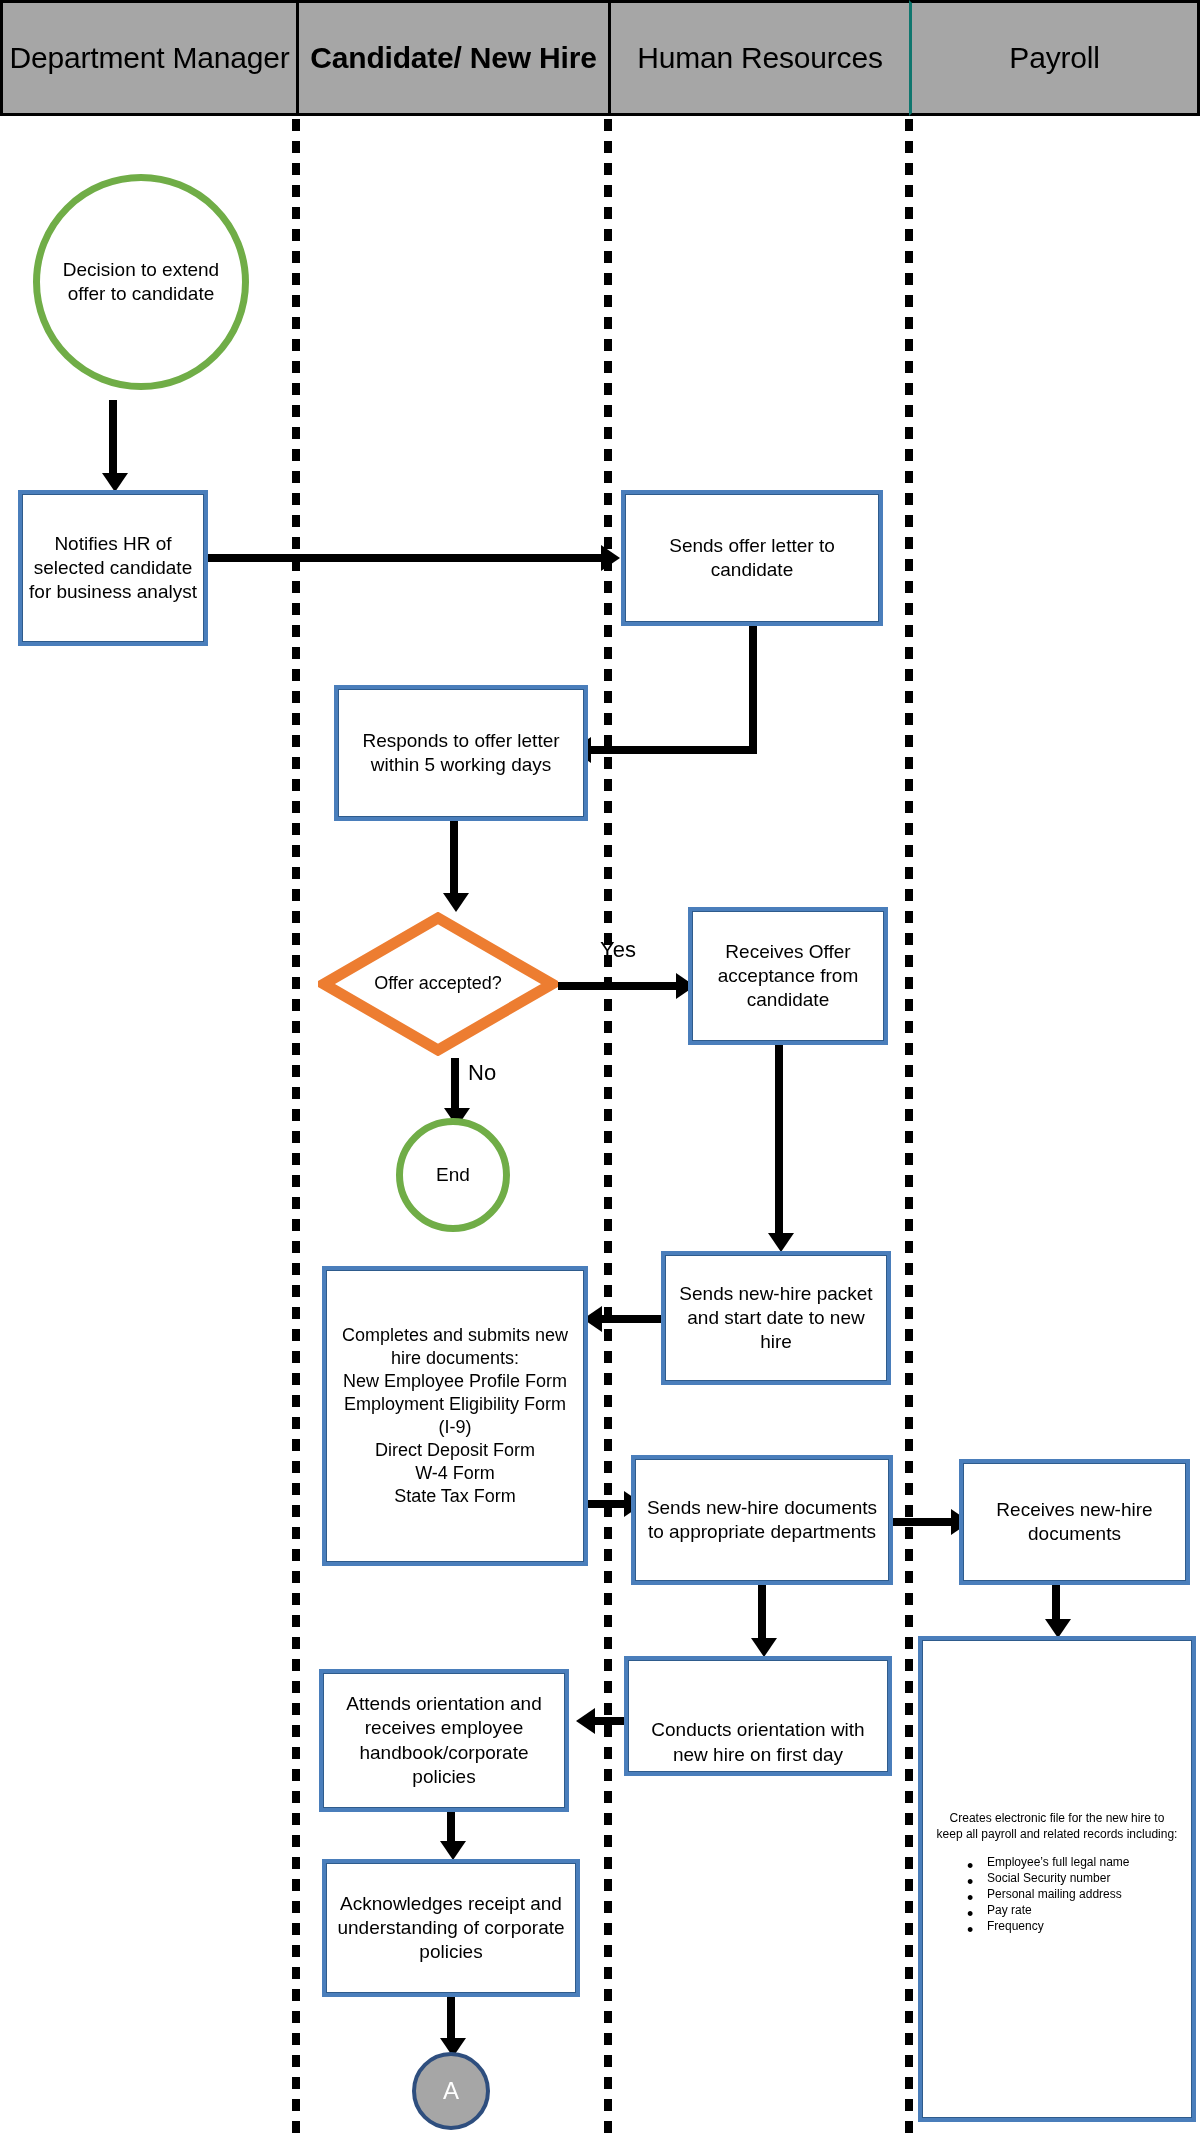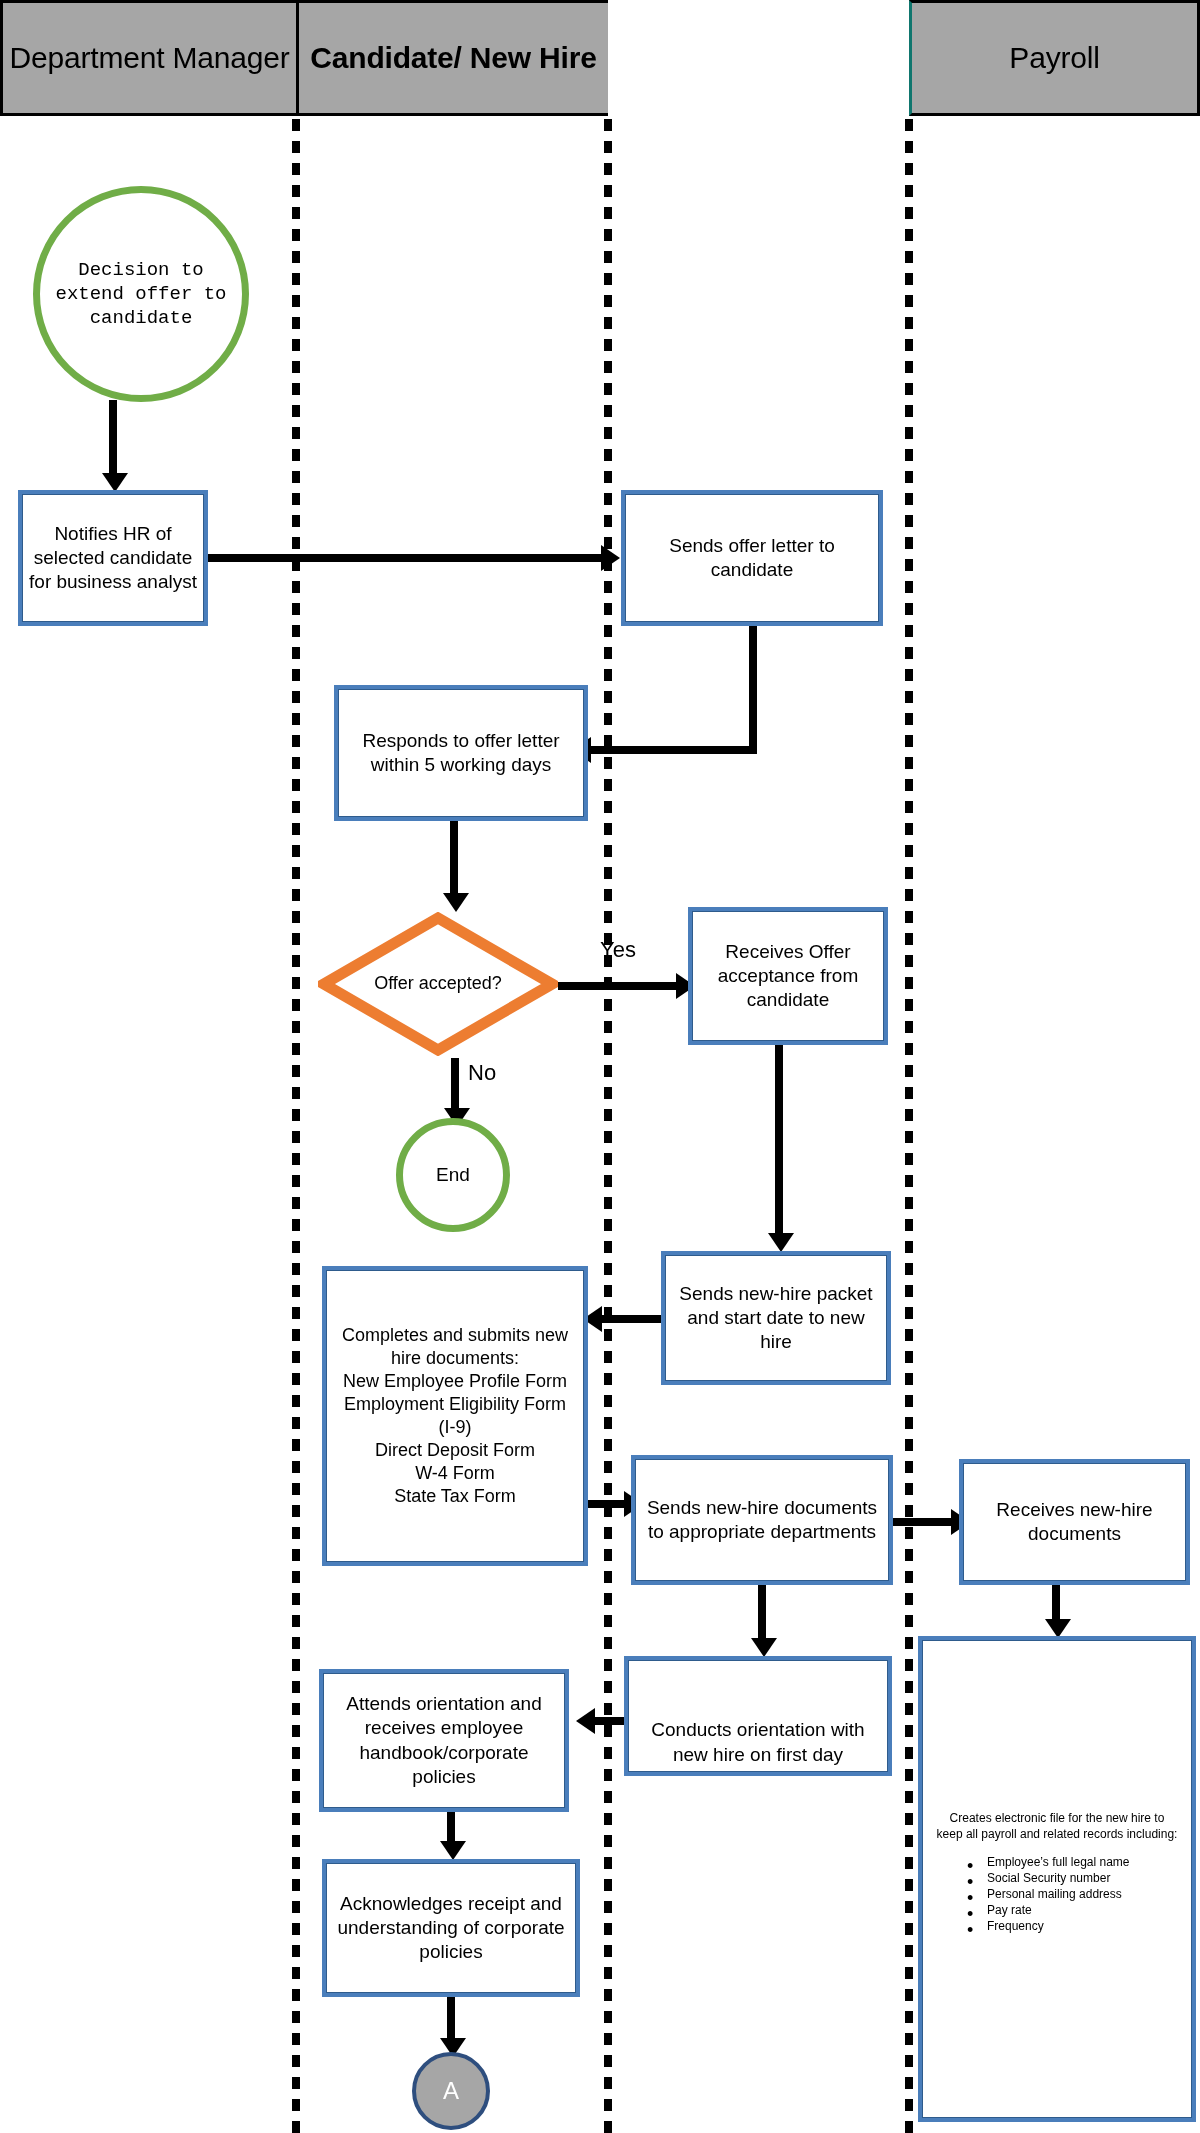--- a/index.html
+++ b/index.html
@@ -113,20 +113,23 @@
 <body>
 
 <div id="canvas">
 
   <div class="lane-header b-left" style="left:0px;width:296px;">
     <span>Department Manager</span>
   </div>
   <div class="lane-header" style="left:296px;width:312px;border-left:3px solid #000;font-weight:bold;">
     <span>Candidate/ New Hire</span>
   </div>
+  <div class="lane-header" style="left:608px;width:301px;border-left:3px solid #000;">
+    <span>Human Resources</span>
+  </div>
   <div class="lane-header b-right" style="left:909px;width:291px;border-left:3px solid #0f766e;">
     <span>Payroll</span>
   </div>
 
   <div class="lane-divider" style="left:292px;"></div>
   <div class="lane-divider" style="left:604px;"></div>
   <div class="lane-divider" style="left:905px;"></div>
 
   <div class="vline" style="left:109px;top:400px;height:75px;"></div>
   <div class="arrow-d" style="left:102px;top:473px;"></div>
@@ -167,25 +170,25 @@
 
   <div class="hline" style="left:593px;top:1717px;width:40px;"></div>
   <div class="arrow-l" style="left:576px;top:1708px;"></div>
 
   <div class="vline" style="left:447px;top:1775px;height:68px;"></div>
   <div class="arrow-d" style="left:440px;top:1841px;"></div>
 
   <div class="vline" style="left:447px;top:1997px;height:44px;"></div>
   <div class="arrow-d" style="left:440px;top:2038px;"></div>
 
-  <div class="node terminator" style="left:33px;top:186px;width:216px;height:216px;font-family:Liberation Mono, monospace;">
+  <div class="node terminator" style="left:33px;top:174px;width:216px;height:216px;">
     <span>Decision to extend offer to candidate</span>
   </div>
 
-  <div class="node proc" style="left:18px;top:490px;width:190px;height:136px;">
+  <div class="node proc" style="left:18px;top:490px;width:190px;height:156px;">
     <span>Notifies HR of selected candidate for business analyst</span>
   </div>
 
   <div class="node proc" style="left:621px;top:490px;width:262px;height:136px;">
     <span>Sends offer letter to candidate</span>
   </div>
 
   <div class="node proc" style="left:334px;top:685px;width:254px;height:136px;">
     <span>Responds to offer letter within 5 working days</span>
   </div>

